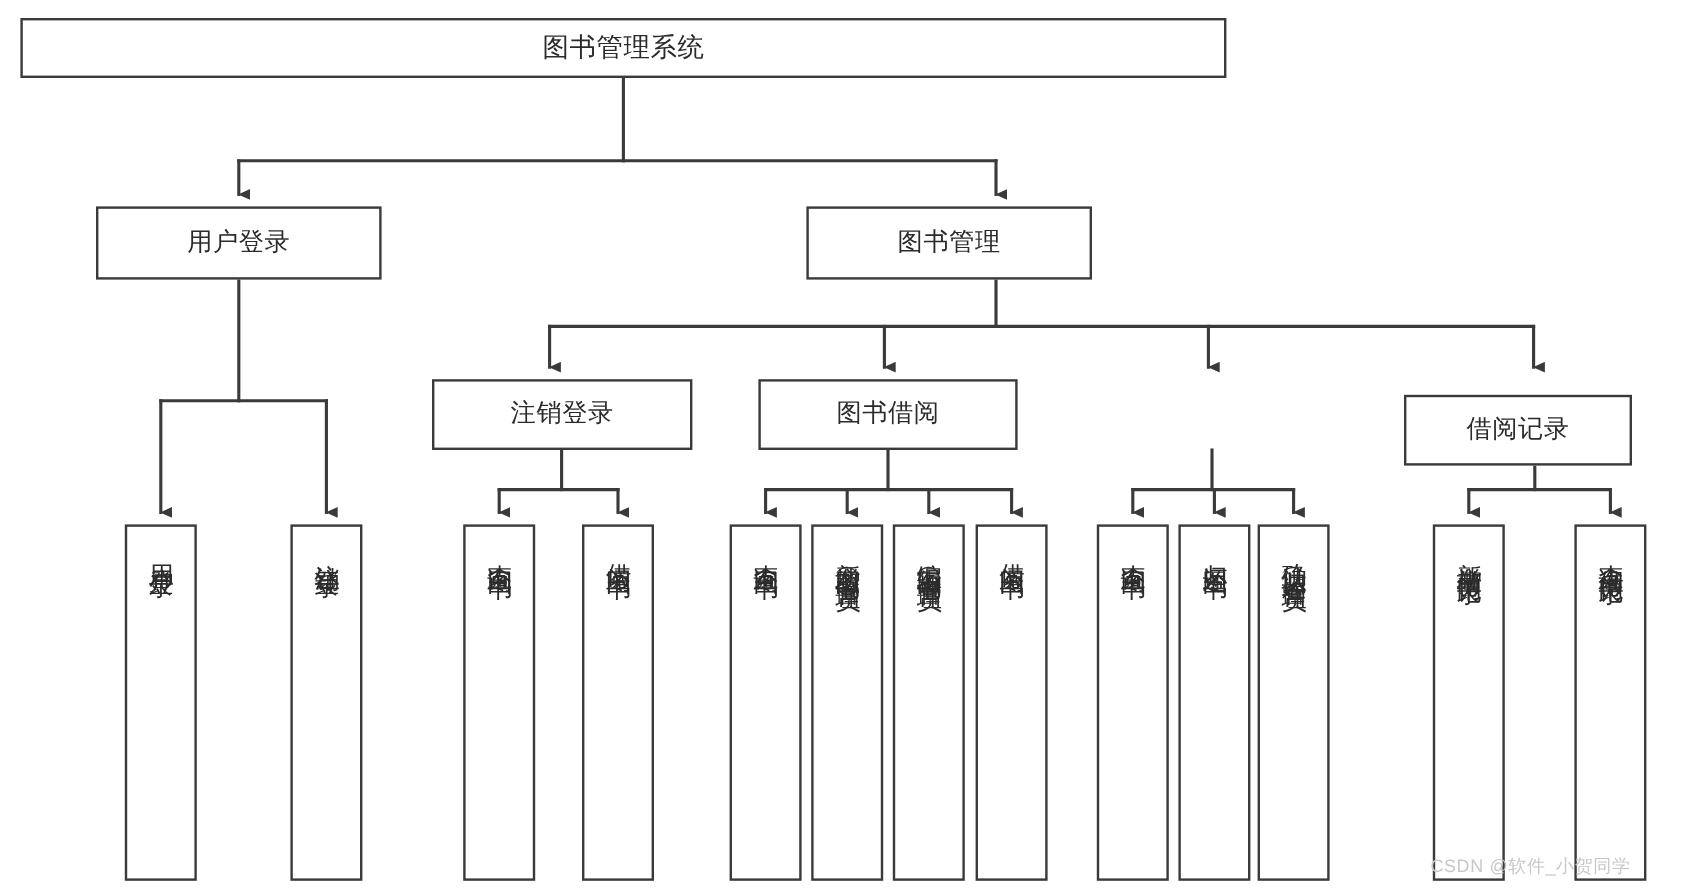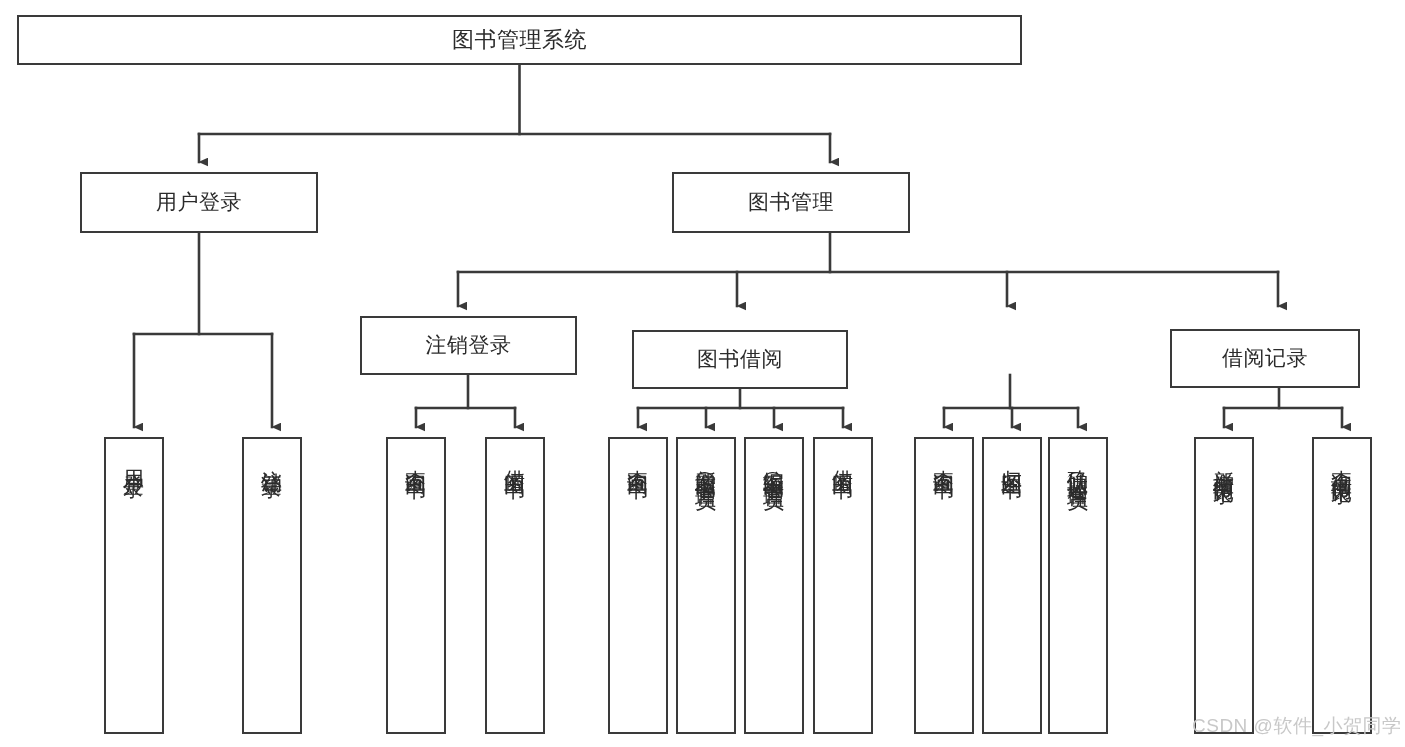--- a/index.html
+++ b/index.html
@@ -61,21 +61,21 @@
     writing-mode: vertical-rl;
     text-orientation: upright;
     font-size: 21px;
     line-height: 1.0;
     letter-spacing: 3px;
     white-space: nowrap;
   }
   .watermark {
     position: absolute;
     color: #c8c8c8;
-    font-size: 19px;
+    font-size: 15px;
     letter-spacing: 0.5px;
     white-space: nowrap;
     user-select: none;
   }
 </style>
 </head>
 <body>
 
 <div id="diagram-root">
 
@@ -138,21 +138,21 @@
   </div>
 
   <div class="node horiz" style="left:672px; top:172px; width:238px; height:61px;">
     <span class="node-label">图书管理</span>
   </div>
 
   <div class="node horiz" style="left:360px; top:316px; width:217px; height:59px;">
     <span class="node-label">注销登录</span>
   </div>
 
-  <div class="node horiz" style="left:632px; top:316px; width:216px; height:59px;margin-top:14px;">
+  <div class="node horiz" style="left:632px; top:316px; width:216px; height:59px;">
     <span class="node-label">图书借阅</span>
   </div>
 
 
   <div class="node horiz" style="left:1170px; top:329px; width:190px; height:59px;">
     <span class="node-label">借阅记录</span>
   </div>
 
   <div class="node vert" style="left:104px; top:437px; width:60px; height:297px;">
     <span class="node-label">用户登录</span>

